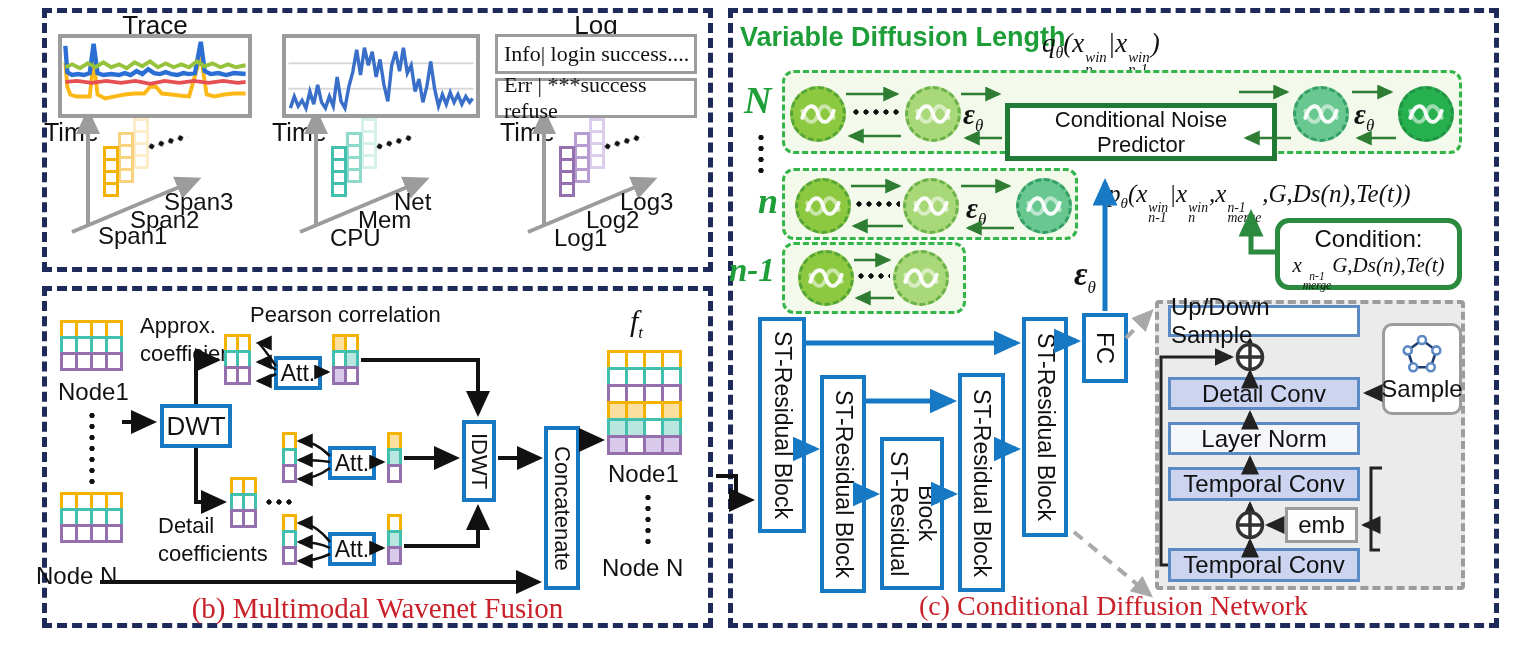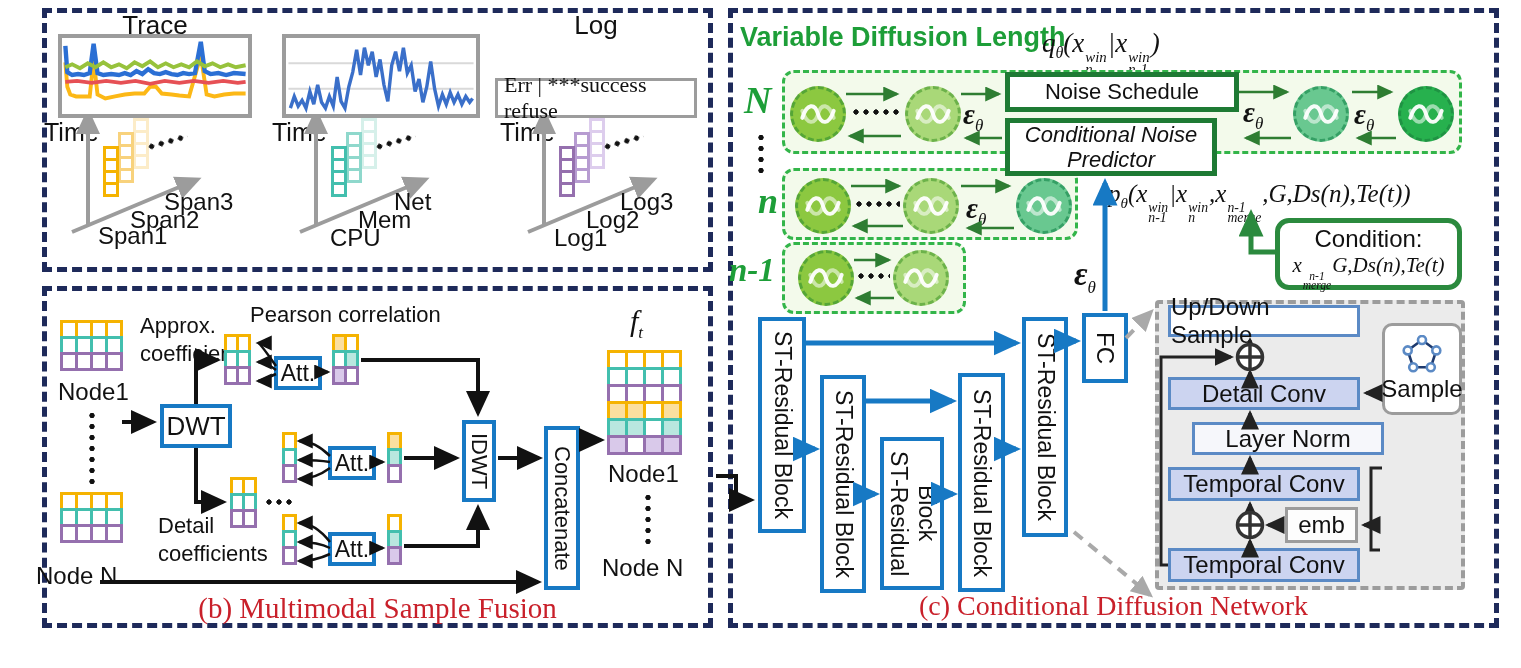--- a/index.html
+++ b/index.html
@@ -86,20 +86,21 @@
   </div>
 
   <div class="chartbox z2" style="left:282px;top:34px;width:198px;height:84px;">
     <svg width="190" height="76" viewBox="0 0 190 78">
       <line x1="0" y1="26" x2="190" y2="26" stroke="#d9d9d9" stroke-width="2"></line>
       <line x1="0" y1="52" x2="190" y2="52" stroke="#d9d9d9" stroke-width="2"></line>
       <polyline fill="none" stroke="#3a6fc9" stroke-width="3.5" points="2,72 6,60 10,70 14,64 18,72 22,55 26,68 30,48 34,66 38,72 42,60 46,70 50,40 54,65 58,72 62,50 66,35 70,12 74,38 78,10 82,28 86,14 90,40 94,22 98,48 102,65 106,28 110,14 114,34 118,10 122,36 126,28 130,55 134,42 138,66 142,50 146,24 150,52 154,70 158,58 162,68 166,56 170,66 174,58 178,68 182,60 186,66 189,62"></polyline>
     </svg>
   </div>
 
+  <div class="logrow z2" style="left:495px;top:34px;width:202px;height:40px;">Info| login success....</div>
   <div class="logrow z2" style="left:495px;top:78px;width:202px;height:40px;">Err | ***success refuse</div>
 
   <div class="lbl" style="left:44px;top:118px;font-size:25px;">Time</div>
   <div class="lbl" style="left:272px;top:118px;font-size:25px;">Time</div>
   <div class="lbl" style="left:500px;top:118px;font-size:25px;">Time</div>
 
   <div class="grid z2" style="left:133px;top:118px;">
       <div style="display: flex;">
         <div style="width: 16px; height: 15px; box-sizing: border-box; border: 3px solid rgb(252, 236, 200); background: rgb(255, 255, 255);"></div>
       </div>
@@ -427,21 +428,21 @@
         <div style="width: 21px; height: 20px; box-sizing: border-box; border: 3px solid rgb(149, 112, 174); background: rgb(217, 201, 234);"></div>
         <div style="width: 21px; height: 20px; box-sizing: border-box; border: 3px solid rgb(149, 112, 174); background: rgb(255, 255, 255); margin-left: -3px;"></div>
         <div style="width: 21px; height: 20px; box-sizing: border-box; border: 3px solid rgb(149, 112, 174); background: rgb(217, 201, 234); margin-left: -3px;"></div>
         <div style="width: 21px; height: 20px; box-sizing: border-box; border: 3px solid rgb(149, 112, 174); background: rgb(217, 201, 234); margin-left: -3px;"></div>
       </div>
     </div>
   <div class="lbl" style="left:608px;top:460px;">Node1</div>
   <div class="vdots" style="left:644px;top:492px;height:54px;"></div>
   <div class="lbl" style="left:602px;top:554px;">Node N</div>
 
-  <div class="caption" style="left:42px;top:592px;width:671px;">(b) Multimodal Sample Fusion</div>
+  <div class="caption" style="left:42px;top:592px;width:671px;">(b) Multimodal Wavenet Fusion</div>
 
   <div class="panel" style="left:728px;top:8px;width:771px;height:620px;"></div>
 
   <div class="abs" style="left:740px;top:22px;font-size:27px;font-weight:600;color:#1d9e38;">Variable Diffusion Length</div>
 
   <div class="math abs" style="left:1042px;top:28px;font-size:27px;">
     <span>q</span><sub style="font-size:16px;">θ</sub><span>(</span><span>x</span><span class="ss">
         <span class="t">win</span>
         <span class="b">n</span>
       </span><span>|</span><span>x</span><span class="ss">
@@ -516,22 +517,21 @@
       </svg>
     </div>
   <div class="hdots" style="left:856px;top:272px;width:34px;"></div>
 
   <div class="eps" style="left:963px;top:98px;"><span>ε</span><sub>θ</sub></div>
   <div class="eps" style="left:1243px;top:96px;"><span>ε</span><sub>θ</sub></div>
   <div class="eps" style="left:1354px;top:98px;"><span>ε</span><sub>θ</sub></div>
   <div class="eps" style="left:966px;top:192px;"><span>ε</span><sub>θ</sub></div>
   <div class="eps" style="left:1074px;top:256px;font-size:33px;"><span>ε</span><sub>θ</sub></div>
 
-  <div class="greenbox z2" style="left:1005px;top:72px;width:234px;height:40px;">Noise Schedule</div>
-  <div class="greenbox z2" style="left:1005px;top:118px;width:212px;height:58px;line-height:1.15;font-style:italic;">
+  <div class="greenbox z2" style="left:1005px;top:103px;width:272px;height:58px;line-height:1.15;">
     <span>Conditional Noise</span>
       <span>Predictor</span>
   </div>
 
   <div class="math abs" style="left:1108px;top:180px;font-size:25px;">
     <span>p</span><sub style="font-size:15px;">θ</sub><span>(</span><span>x</span><span class="ss">
         <span class="t">win</span>
         <span class="b">n-1</span>
       </span><span>|</span><span>x</span><span class="ss">
         <span class="t">win</span>
@@ -555,21 +555,21 @@
   <div class="bluebox vtext z2" style="left:758px;top:317px;width:48px;height:216px;font-size:23px;">ST-Residual Block</div>
   <div class="bluebox vtext z2" style="left:820px;top:375px;width:46px;height:218px;font-size:23px;">ST-Residual Block</div>
   <div class="bluebox vtext z2" style="left:880px;top:437px;width:64px;height:153px;font-size:23px;line-height:1.2;">ST-Residual Block</div>
   <div class="bluebox vtext z2" style="left:958px;top:373px;width:47px;height:219px;font-size:23px;">ST-Residual Block</div>
   <div class="bluebox vtext z2" style="left:1022px;top:317px;width:46px;height:220px;font-size:23px;">ST-Residual Block</div>
   <div class="bluebox vtext z2" style="left:1082px;top:313px;width:46px;height:70px;font-size:24px;">FC</div>
 
   <div class="detailbox" style="left:1155px;top:300px;width:310px;height:290px;"></div>
   <div class="convbox z2" style="left:1168px;top:305px;width:192px;height:32px;">Up/Down Sample</div>
   <div class="convbox fill-lav z2" style="left:1168px;top:377px;width:192px;height:33px;">Detail Conv</div>
-  <div class="convbox fill-ln z2" style="left:1168px;top:422px;width:192px;height:33px;margin-left:24px;">Layer Norm</div>
+  <div class="convbox fill-ln z2" style="left:1168px;top:422px;width:192px;height:33px;">Layer Norm</div>
   <div class="convbox fill-lav z2" style="left:1168px;top:467px;width:192px;height:34px;">Temporal Conv</div>
   <div class="abs z2" style="left:1285px;top:507px;width:73px;height:36px;border:3px solid #9c9c9c;background:#fdfdfd;box-sizing:border-box;display:flex;align-items:center;justify-content:center;font-size:24px;">emb</div>
   <div class="convbox fill-lav z2" style="left:1168px;top:548px;width:192px;height:34px;">Temporal Conv</div>
 
   <div class="iconbox z2" style="left:1382px;top:323px;width:80px;height:92px;">
     <svg width="40" height="40" viewBox="0 0 40 40">
       <polygon points="20,5 5.7,15.4 11.2,32.2 28.8,32.2 34.3,15.4" fill="none" stroke="#1e3a6e" stroke-width="2.6"></polygon>
       <circle cx="20" cy="5" r="4" fill="#fff" stroke="#5b8ac5" stroke-width="2.6"></circle>
       <circle cx="5.7" cy="15.4" r="4" fill="#fff" stroke="#5b8ac5" stroke-width="2.6"></circle>
       <circle cx="11.2" cy="32.2" r="4" fill="#fff" stroke="#5b8ac5" stroke-width="2.6"></circle>

